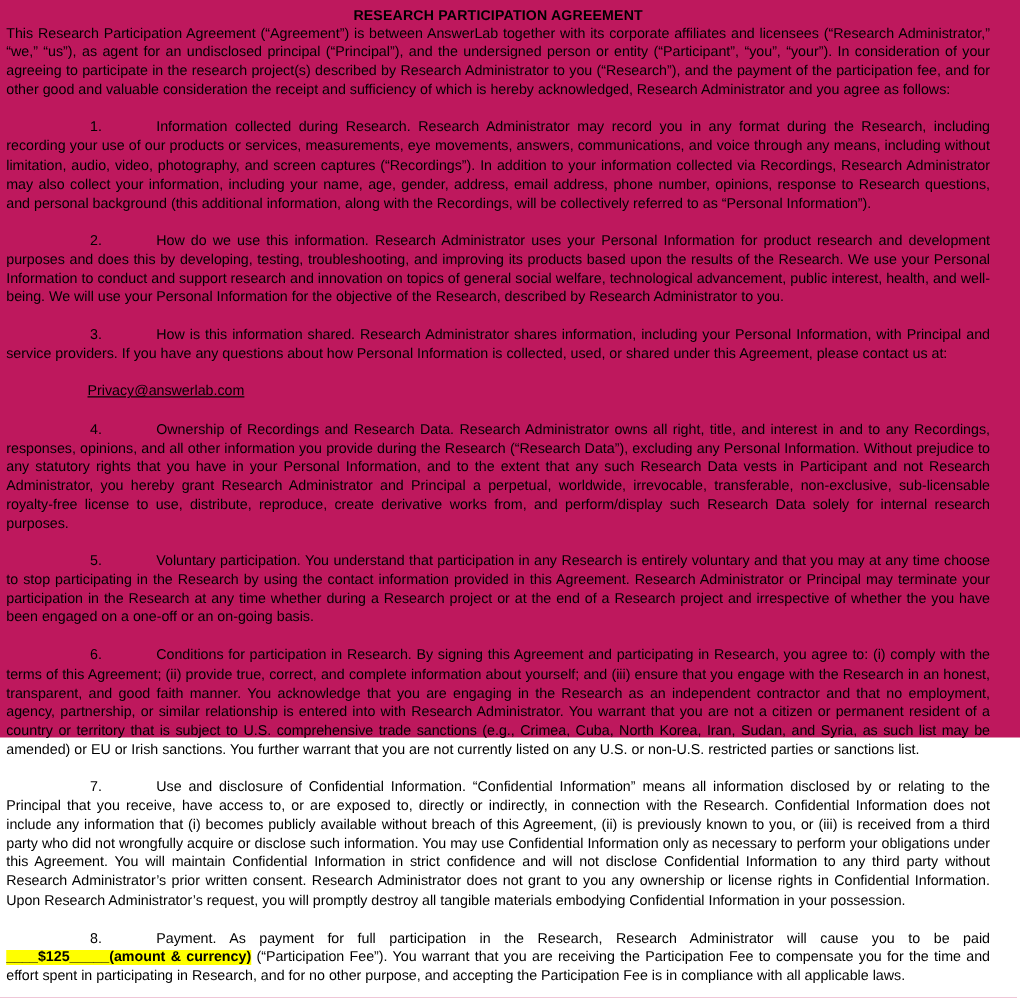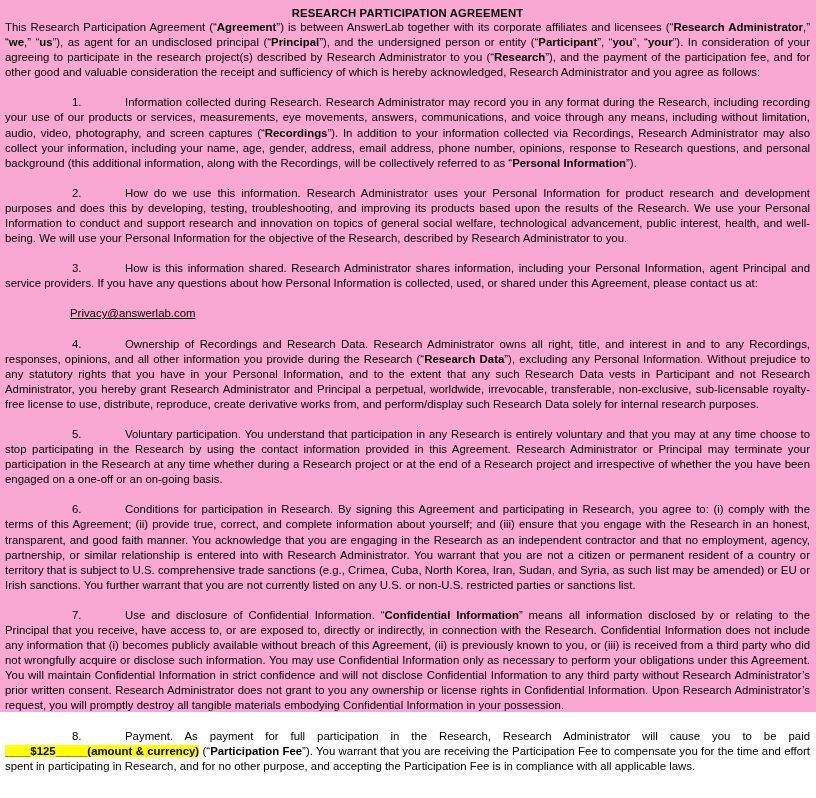--- a/index.html
+++ b/index.html
@@ -10,24 +10,24 @@
   body {
     width: 816px;
     height: 798px;
     overflow: hidden;
     font-family: "Liberation Sans", sans-serif;
     color: #000000;
   }
   .page {
     position: relative;
     width: 816px;
-    height: 712px;
+    height: 590px;
     box-sizing: border-box;
-    padding: 4px 6px 0 5px;
-    background: #f9a8d4;
+    padding: 4px 24px 0 5px;
+    background: #be185d;
   }
   .doc-title {
     text-align: center;
     font-weight: bold;
     font-size: 11.3px;
     letter-spacing: 0.15px;
     margin: 2px 0 0 0;
     line-height: 14px;
   }
   p.para {
@@ -46,21 +46,21 @@
   }
   .num-label {
     display: inline-block;
     width: 120px;
     text-indent: 0;
     padding-left: 67px;
     box-sizing: border-box;
   }
   .heading {
   }
-  b { font-weight: bold; }
+  b { font-weight: normal; }
   .email-line {
     margin: 0;
     font-size: 11.4px;
     line-height: 15.1px;
     padding-left: 65px;
     text-decoration: underline;
   }
   .hl {
     background-color: #ffff00;
   }
@@ -78,21 +78,21 @@
   <div class="spacer-lg"></div>
 
   <p class="para numbered"><span class="num-label">1.</span><span class="heading">Information collected during Research</span><span>.   Research Administrator may record you in any format during the Research, including recording your use of our products or services, measurements, eye movements, answers, communications, and voice through any means, including without limitation, audio, video, photography, and screen captures (“</span><b>Recordings</b><span>”).  In addition to your information collected via Recordings, Research Administrator may also collect your information, including your name, age, gender, address, email address, phone number, opinions, response to Research questions, and personal background  (this additional information, along with the Recordings, will be collectively referred to as “</span><b>Personal Information</b><span>”).</span></p>
 
   <div class="spacer-sm"></div>
 
   <p class="para numbered"><span class="num-label">2.</span><span class="heading">How do we use this information</span><span>.   Research Administrator uses your Personal Information for product research and development purposes and does this by developing, testing, troubleshooting, and improving its products based upon the results of the Research. We use your Personal Information to conduct and support research and innovation on topics of general social welfare, technological advancement, public interest, health, and well-being. We will use your Personal Information for the objective of the Research, described by Research Administrator to you.</span></p>
 
   <div class="spacer-sm"></div>
 
-  <p class="para numbered"><span class="num-label">3.</span><span class="heading">How is this information shared</span><span>.  Research Administrator shares information, including your Personal Information, agent Principal and service providers.  If you have any questions about how Personal Information is collected, used, or shared under this Agreement, please contact us at:</span></p>
+  <p class="para numbered"><span class="num-label">3.</span><span class="heading">How is this information shared</span><span>.  Research Administrator shares information, including your Personal Information, with Principal and service providers.  If you have any questions about how Personal Information is collected, used, or shared under this Agreement, please contact us at:</span></p>
 
   <div class="spacer-sm"></div>
 
   <p class="email-line">Privacy@answerlab.com</p>
 
   <div class="spacer-sm"></div>
 
   <p class="para numbered"><span class="num-label">4.</span><span class="heading">Ownership of Recordings and Research Data</span><span>.  Research Administrator owns all right, title, and interest in and to any Recordings, responses, opinions, and all other information you provide during the Research (“</span><b>Research Data</b><span>”),  excluding any Personal Information.  Without prejudice to any statutory rights that you have in your Personal Information, and to the extent that any such Research Data vests in Participant and not Research Administrator, you hereby grant Research Administrator and Principal a perpetual, worldwide, irrevocable, transferable, non-exclusive, sub-licensable royalty-free license to use, distribute, reproduce, create derivative works from, and perform/display such Research Data solely for internal research purposes.</span></p>
 
   <div class="spacer-sm"></div>

